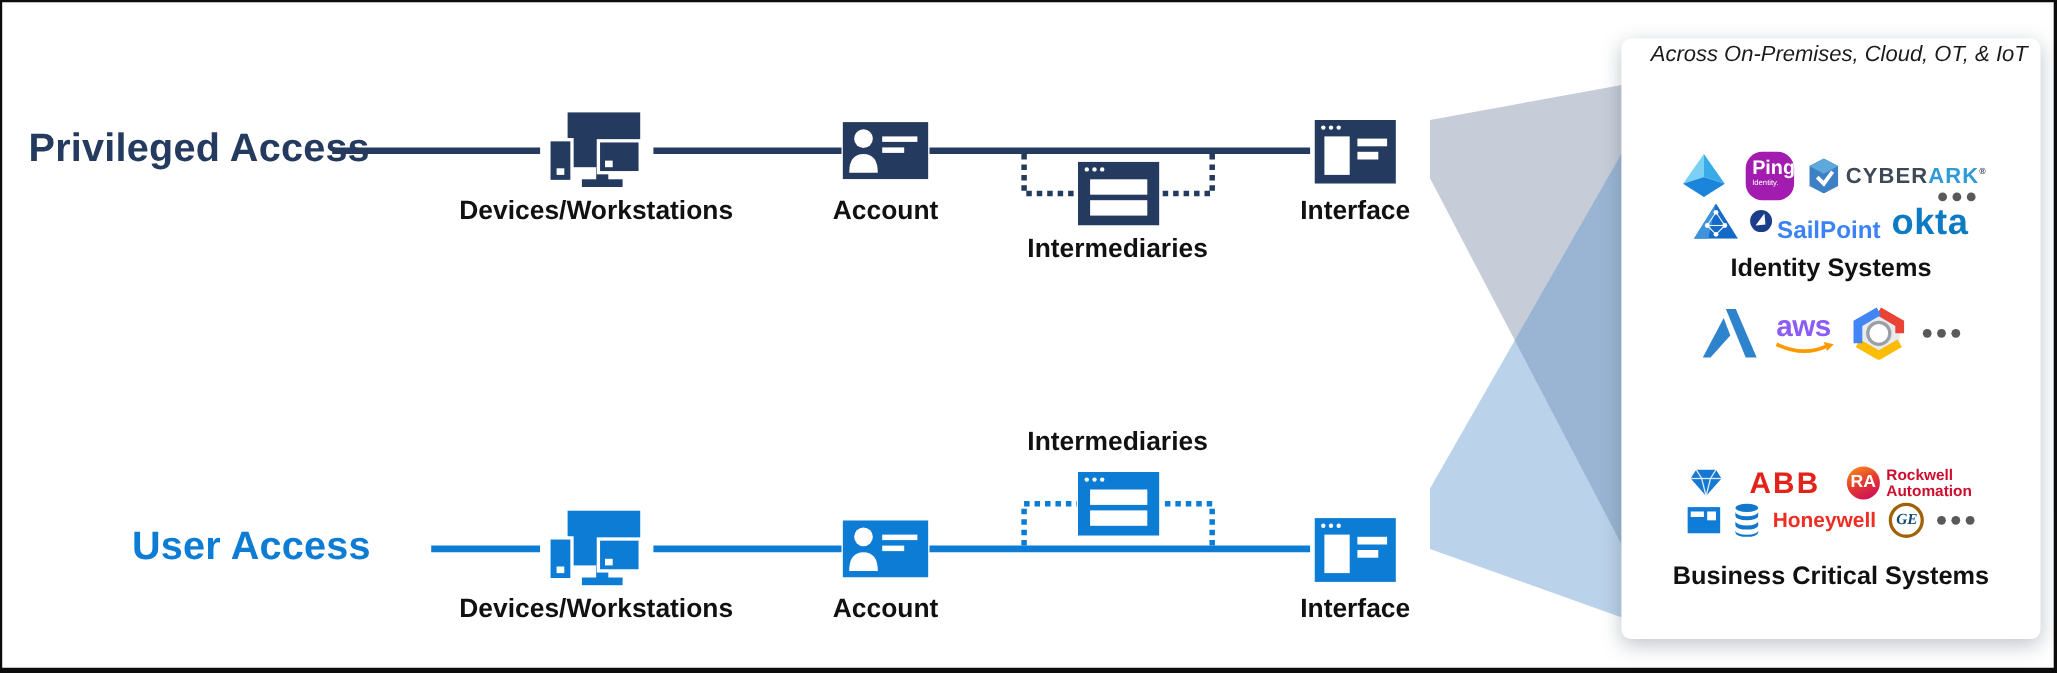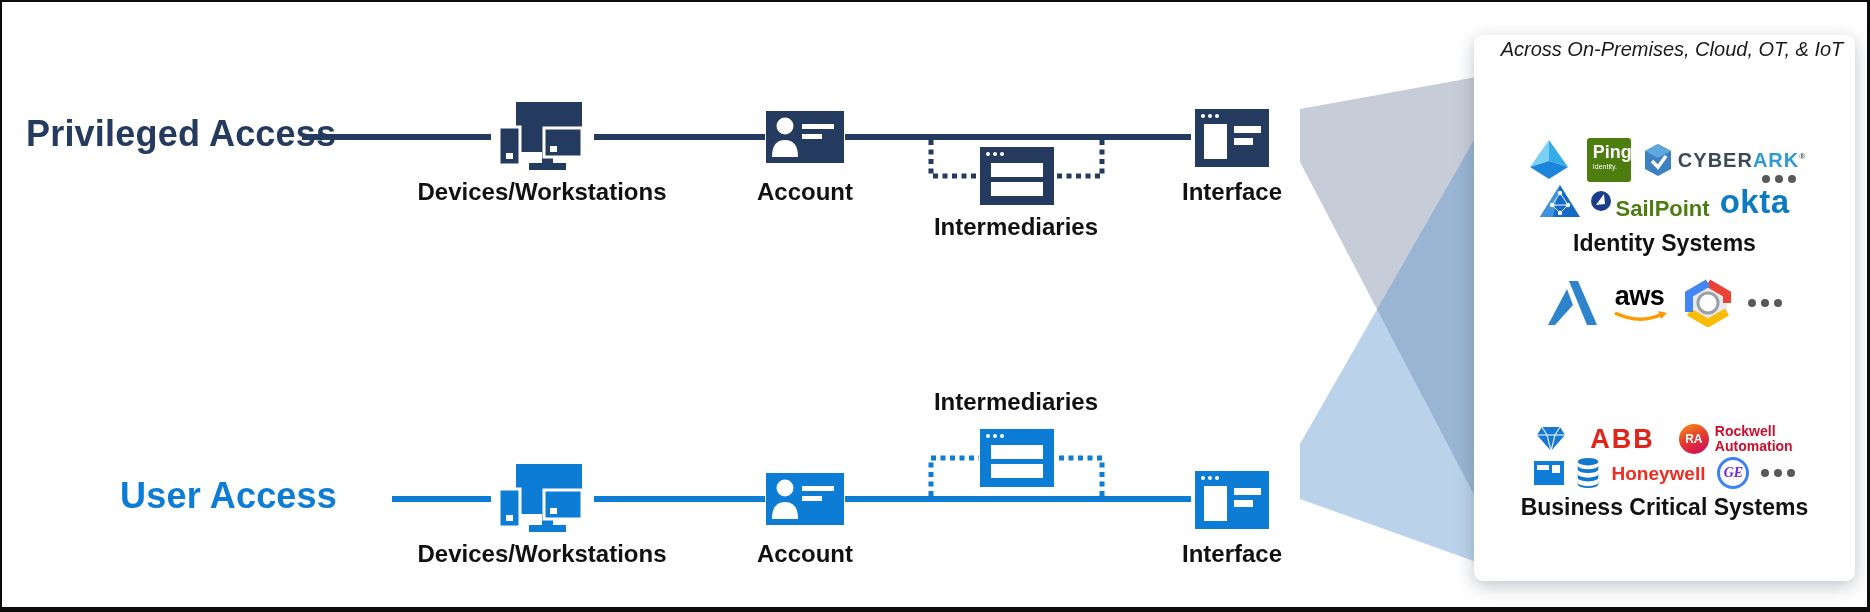--- a/index.html
+++ b/index.html
@@ -42,47 +42,47 @@
   .sec-bcs{top:388px;}
   .logo-row{display:flex;justify-content:center;align-items:center;}
   .id-row1{gap:12px;height:44px;}
   .id-row2{gap:10px;height:32px;margin-top:3px;}
   .cloud-row{gap:14px;height:50px;}
   .bcs-row1{gap:24px;height:32px;}
   .bcs-row2{gap:12px;height:30px;margin-top:3px;}
   .section-label{text-align:center;font-size:23px;font-weight:600;color:#111;}
   .sec-identity .section-label{margin-top:13px;}
   .sec-cloud .section-label{margin-top:12px;}
-  .sec-bcs .section-label{margin-top:6px;}
+  .sec-bcs .section-label{margin-top:22px;}
 
   .dots{display:flex;gap:5px;align-items:center;}
   .dots i{width:8px;height:8px;border-radius:50%;background:#595959;}
   .dots-identity{position:absolute;left:288px;top:37px;}
 
   
-  .ping-box{width:44px;height:44px;background:#4d7c0f;border-radius:3px;color:#fff;padding:5px 16px 0 6px;line-height:1;}
+  .ping-box{width:44px;height:44px;background:#a21caf;border-radius:15px;color:#fff;padding:5px 16px 0 6px;line-height:1;}
   .ping-box .t1{font-size:18px;font-weight:700;display:block;}
   .ping-box .t2{font-size:7px;display:block;margin-top:2px;}
   .cyberark{display:flex;align-items:center;gap:5px;}
   .cyberark .txt{font-size:20px;font-weight:700;letter-spacing:1px;color:#3E4957;white-space:nowrap;}
   .cyberark .ark{color:#2E9BD8;}
   .cyberark sup{font-size:8px;color:#3E4957;}
   .sailpoint{display:flex;align-items:center;gap:4px;}
-  .sailpoint .txt{font-size:22px;font-weight:700;color:#4d7c0f;margin-top:15px;}
+  .sailpoint .txt{font-size:22px;font-weight:700;color:#3b82f6;margin-top:15px;}
   .okta-txt{font-size:33px;font-weight:700;color:#0D7AC4;letter-spacing:.5px;line-height:1;}
   .aws{display:flex;flex-direction:column;align-items:center;line-height:1;}
-  .aws .txt{font-size:27px;font-weight:700;color:#000000;letter-spacing:-.5px;}
+  .aws .txt{font-size:27px;font-weight:700;color:#8b5cf6;letter-spacing:-.5px;}
   .abb-txt{font-size:27px;font-weight:800;color:#E2231A;letter-spacing:2px;line-height:1;}
   .rockwell{display:flex;align-items:center;gap:6px;}
   .rockwell .badge{width:30px;height:30px;border-radius:50%;display:flex;align-items:center;justify-content:center;
-    background:linear-gradient(155deg,#F6861F 8%,#E43B2E 48%,#CE0E5C 92%);color:#fff;font-size:12px;font-weight:700;}
+    background:linear-gradient(155deg,#F6861F 8%,#E43B2E 48%,#CE0E5C 92%);color:#fff;font-size:16px;font-weight:700;}
   .rockwell .lines{color:#CE0E2D;font-size:14px;font-weight:700;line-height:1.05;}
   .honeywell-txt{font-size:19px;font-weight:700;color:#EE2E24;line-height:1;}
-  .ge-badge{width:32px;height:32px;border-radius:50%;border:3px solid #3b82f6;background:#fff;
-    display:flex;align-items:center;justify-content:center;color:#6d28d9;
+  .ge-badge{width:32px;height:32px;border-radius:50%;border:3px solid #a16207;background:#fff;
+    display:flex;align-items:center;justify-content:center;color:#0c4a6e;
     font-family:"Liberation Serif",serif;font-style:italic;font-weight:700;font-size:14px;}
 </style>
 </head>
 <body>
 
 <div class="canvas">
 
   <svg class="connector" width="1870" height="612" viewBox="0 0 1870 612">
 
     <polygon class="beam-gray" points="1298,107 1480,74 1480,508 1298,160"></polygon>

